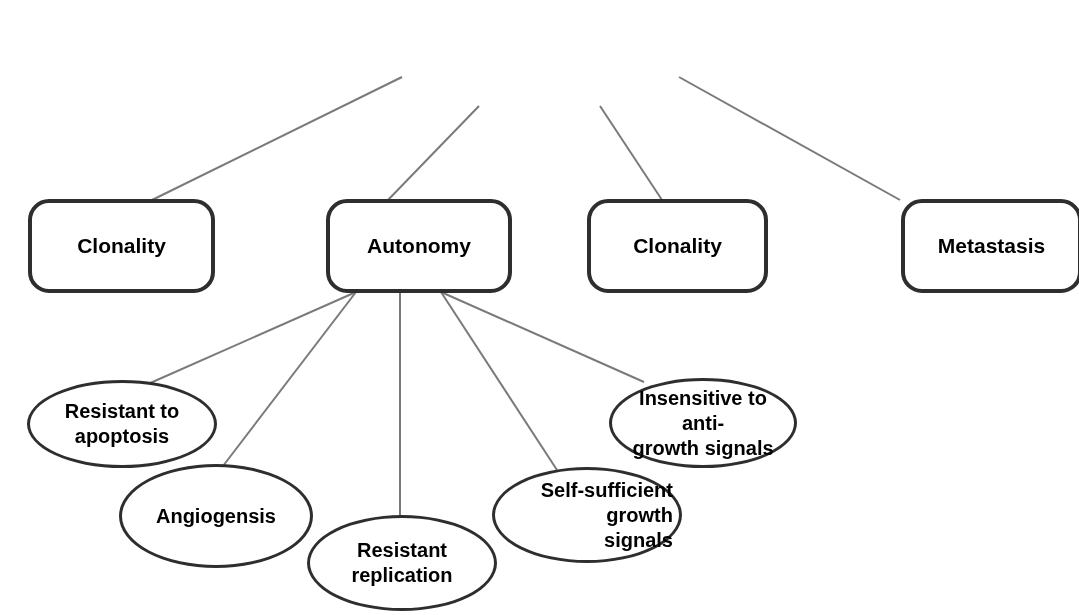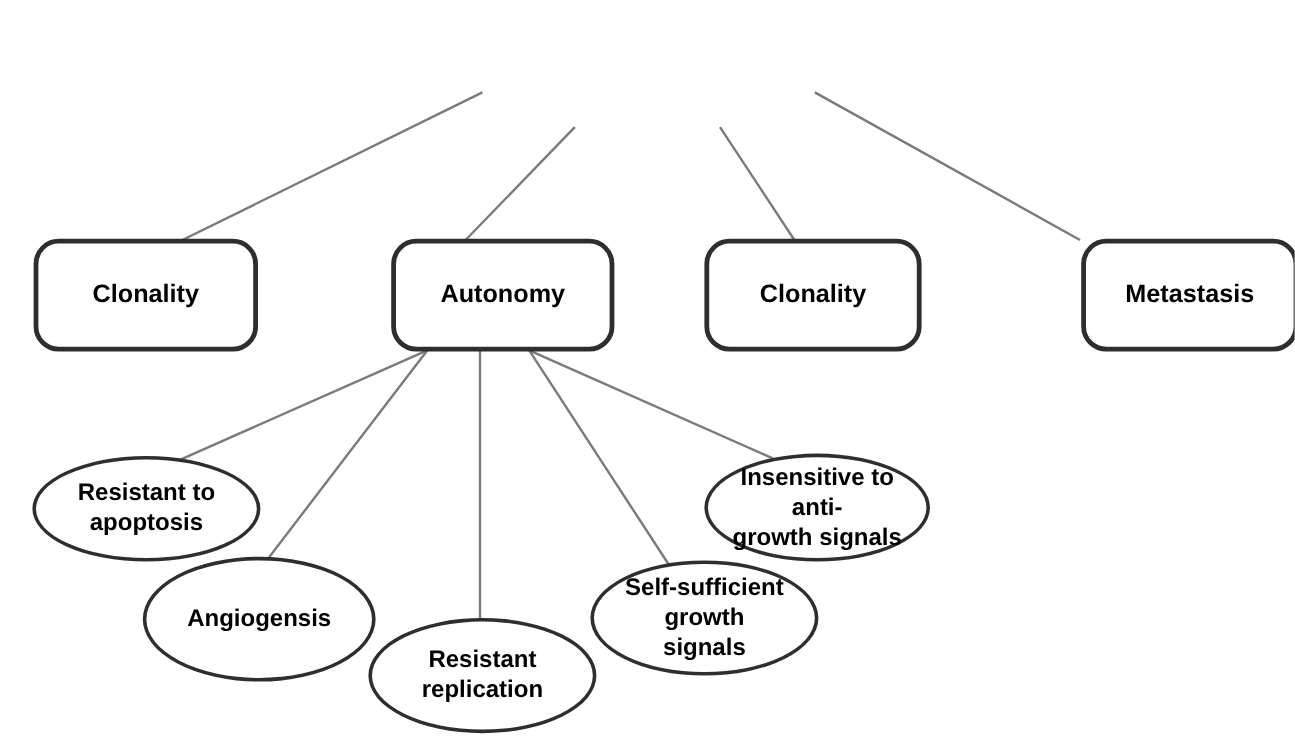--- a/index.html
+++ b/index.html
@@ -97,23 +97,23 @@
   </div>
 
   <div class="node ellipse-node" style="left:119px; top:464px; width:194px; height:104px;text-align:center;">
     <span class="label">Angiogensis</span>
   </div>
 
   <div class="node ellipse-node" style="left:307px; top:515px; width:190px; height:96px;">
     <span class="label">Resistant replication</span>
   </div>
 
-  <div class="node ellipse-node" style="left:492px; top:467px; width:190px; height:96px;">
+  <div class="node ellipse-node" style="left:492px; top:467px; width:190px; height:96px;text-align:right;">
     <span class="label">Self-sufficient growth
 signals</span>
   </div>
 
-  <div class="node ellipse-node" style="left:587px; top:378px; width:188px; height:90px;">
+  <div class="node ellipse-node" style="left:609px; top:378px; width:188px; height:90px;">
     <span class="label">Insensitive to anti-
 growth signals</span>
   </div>
 
 </div>
 
 </body></html>

